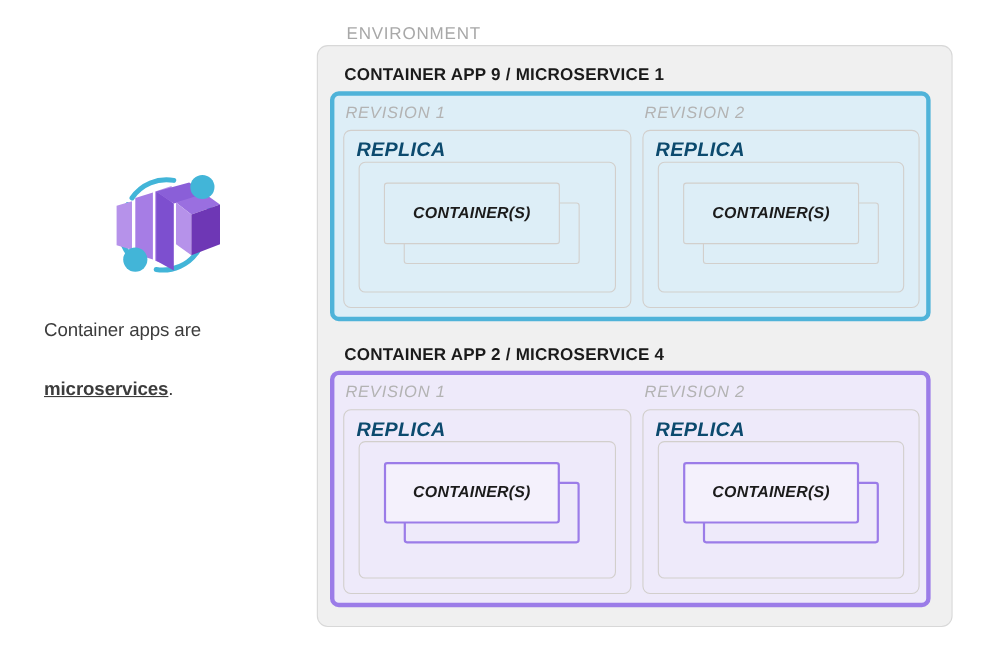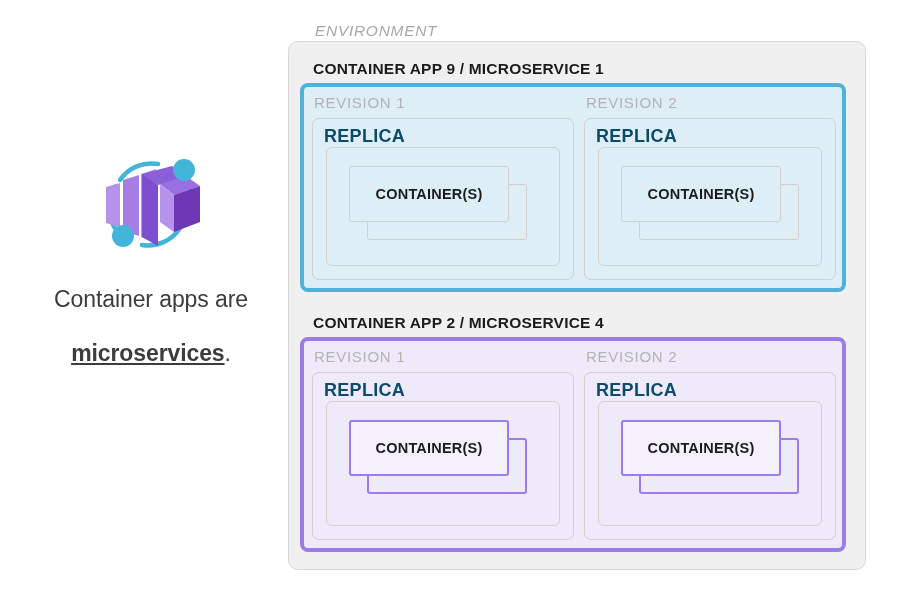--- a/index.html
+++ b/index.html
@@ -23,40 +23,39 @@
     width: 222px;
   }
   #icon-wrap {
     width: 110px;
     height: 110px;
     margin: 10px auto 0 auto;
     position: relative;
   }
   #caption {
     margin-top: 26px;
-    text-align: center;
-    font-size: 23px;
+    text-align: left;
+    font-size: 17px;
     line-height: 27px;
     color: #3c3c3c;
     letter-spacing: -0.1px;
   }
   #caption .bold {
     font-weight: bold;
     text-decoration: underline;
   }
 
   
   #environment-label {
     position: absolute;
     left: 315px;
     top: 22px;
     font-size: 15.5px;
     letter-spacing: 0.7px;
     color: #a8a8a8;
-    font-style: italic;
   }
   #environment-box {
     position: absolute;
     left: 288px;
     top: 41px;
     width: 578px;
     height: 529px;
     box-sizing: border-box;
     background: #f0f0f0;
     border: 1.5px solid #d8d8d8;
@@ -88,20 +87,21 @@
     left: 300px; top: 337px;
     width: 546px; height: 215px;
     background: #eeeafa;
     border: 4px solid #9b7ce8;
   }
 
   
   .revision {
     position: absolute;
     box-sizing: border-box;
+    font-style: italic;
   }
   .revision-label {
     position: absolute;
     top: 0;
     left: 2px;
     font-size: 15px;
     letter-spacing: 0.7px;
     color: #b3b3b3;
   }
   .replica-box {

